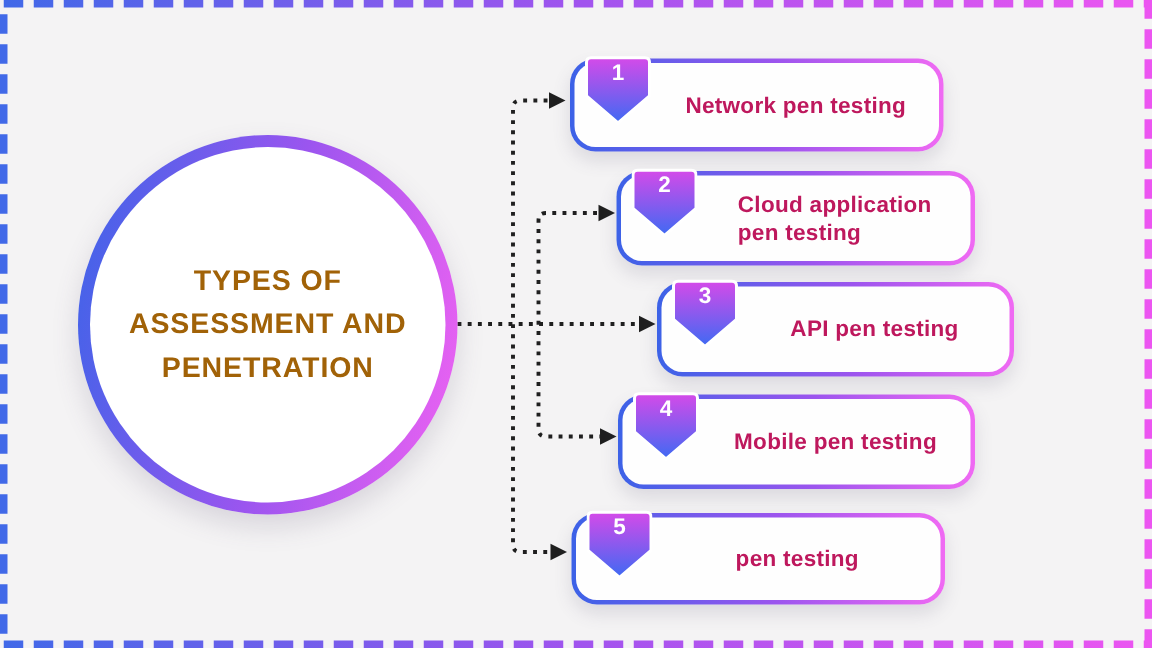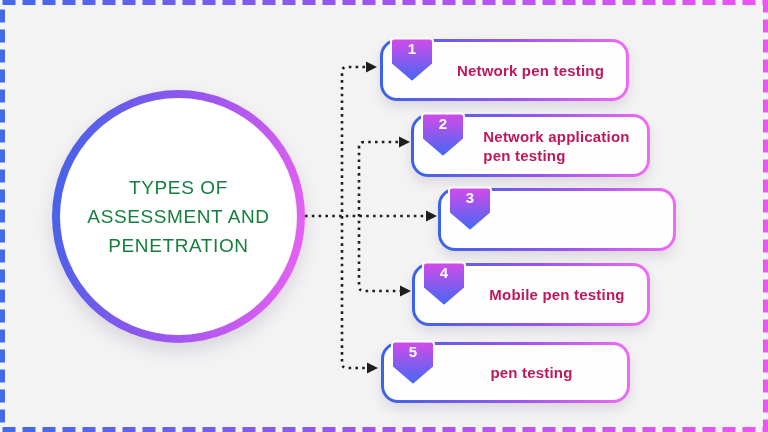--- a/index.html
+++ b/index.html
@@ -14,21 +14,21 @@
     position:absolute;left:52px;top:90px;width:253px;height:253px;border-radius:50%;
     background:linear-gradient(100deg,#3c64e8 0%,#9b55ef 52%,#f063f2 100%);
     box-shadow:0 8px 18px rgba(90,80,110,.18);
     z-index:2;
   }
   .circle-inner{
     position:absolute;left:8px;top:8px;right:8px;bottom:8px;border-radius:50%;
     background:#ffffff;display:flex;align-items:center;justify-content:center;text-align:center;
   }
   .circle-title{
-    font-size:19px;line-height:29px;font-weight:400;letter-spacing:.6px;color:#15803d;
+    font-size:19px;line-height:29px;font-weight:700;letter-spacing:.6px;color:#a16207;
   }
   .circle-title span{display:block;}
 
   
   .vbox{
     position:absolute;border-radius:17px;padding:3px;
     background:linear-gradient(to right,#3c62e7 0%,#9c55ee 55%,#f06af3 100%);
     box-shadow:0 6px 12px rgba(90,80,110,.16);
     z-index:3;
   }
@@ -124,34 +124,40 @@
   <div class="vbox" id="box-2">
     <div class="vbox-inner">
       <div class="badge">
         <svg width="44" height="47" viewBox="0 0 44 47">
           <path d="M4,1.5 H40 Q43,1.5 43,4.5 V27 L22,45 L1,27 V4.5 Q1,1.5 4,1.5 Z" fill="url(#badgeGrad)" stroke="#ffffff" stroke-width="2"></path>
         </svg>
         <div class="badge-num">2</div>
       </div>
       <div class="vbox-label">
         <div class="txt">
-          <span>Network application</span>
+          <span>Cloud application</span>
           <span>pen testing</span>
         </div>
       </div>
     </div>
   </div>
 
   <div class="vbox" id="box-3">
     <div class="vbox-inner">
       <div class="badge">
         <svg width="44" height="47" viewBox="0 0 44 47">
           <path d="M4,1.5 H40 Q43,1.5 43,4.5 V27 L22,45 L1,27 V4.5 Q1,1.5 4,1.5 Z" fill="url(#badgeGrad)" stroke="#ffffff" stroke-width="2"></path>
         </svg>
         <div class="badge-num">3</div>
+      </div>
+      <div class="vbox-label">
+        <div class="txt">
+          <span>API pen testing</span>
+          <span></span>
+        </div>
       </div>
     </div>
   </div>
 
   <div class="vbox" id="box-4">
     <div class="vbox-inner">
       <div class="badge">
         <svg width="44" height="47" viewBox="0 0 44 47">
           <path d="M4,1.5 H40 Q43,1.5 43,4.5 V27 L22,45 L1,27 V4.5 Q1,1.5 4,1.5 Z" fill="url(#badgeGrad)" stroke="#ffffff" stroke-width="2"></path>
         </svg>

